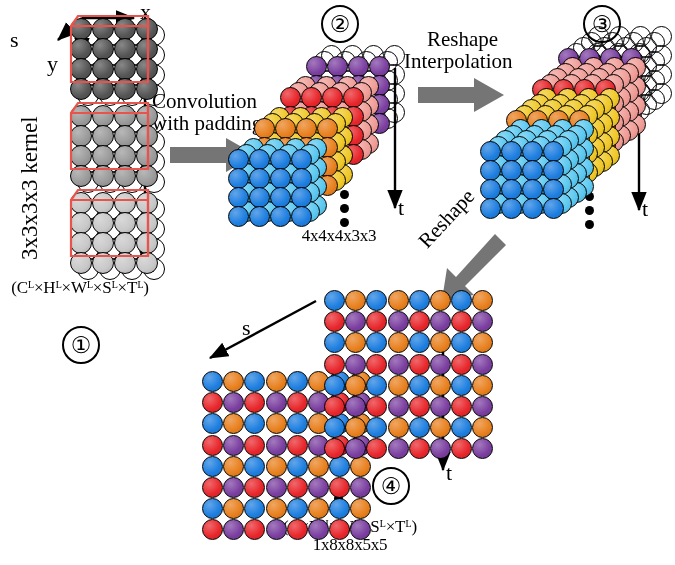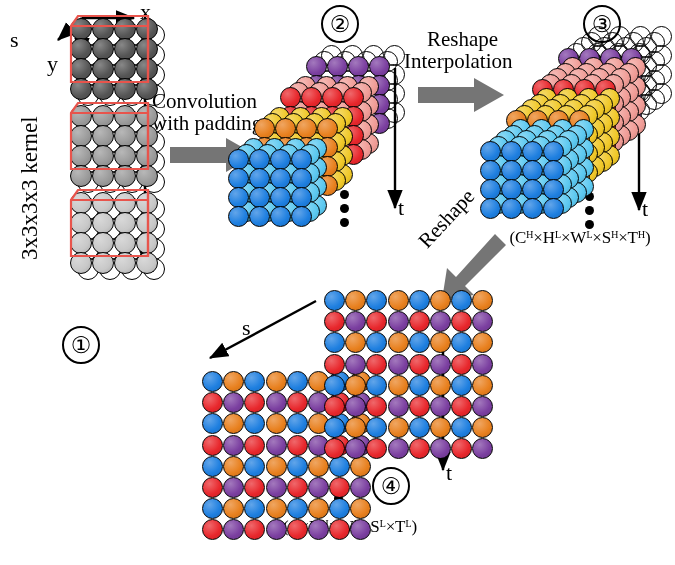--- a/index.html
+++ b/index.html
@@ -182,20 +182,21 @@
         <marker id="ah2" markerWidth="9" markerHeight="9" refX="7.5" refY="3.2" orient="auto">
           <path d="M0,0 L8,3.2 L0,6.4 z" fill="#000"></path>
         </marker>
       </defs>
   <line x1="5" y1="0" x2="5" y2="250" stroke="#000" stroke-width="2.4" marker-end="url(#ah2)"></line>
     </svg>
 </div>
 <div class="abs txt serif" style="left:148px;top:253px;font-size:22px;">t</div>
 
 <div class="abs dimlabel serif" style="left:0px;top:279px;width:160px;">
+  <div class="txt">(Cᴸ×Hᴸ×Wᴸ×Sᴸ×Tᴸ)</div>
 </div>
 <div class="abs circnum" style="left:62px;top:326px;">①</div>
 
 <div class="abs txt serif" style="left:152px;top:90px;font-size:21px;">Convolution</div>
 <div class="abs txt serif" style="left:152px;top:112px;font-size:21px;">with  padding</div>
 <div class="abs" style="left:170px;top:138px;">
   <svg width="86" height="34" viewBox="0 0 86 34">
     <path class="step-arrow" d="M0,9 L56,9 L56,0 L86,17 L56,34 L56,25 L0,25 Z"></path>
   </svg>
 </div>
@@ -407,20 +408,21 @@
         <marker id="ah3" markerWidth="9" markerHeight="9" refX="7.5" refY="3.2" orient="auto">
           <path d="M0,0 L8,3.2 L0,6.4 z" fill="#000"></path>
         </marker>
       </defs>
   <line x1="5" y1="0" x2="5" y2="140" stroke="#000" stroke-width="2.4" marker-end="url(#ah3)"></line>
     </svg>
 </div>
 <div class="abs txt serif" style="left:398px;top:196px;font-size:22px;">t</div>
 
 <div class="abs dimlabel serif" style="left:244px;top:227px;width:190px;">
+  <div class="txt l2">4x4x4x3x3</div>
 </div>
 
 <div class="abs txt serif" style="left:427px;top:28px;font-size:21px;">Reshape</div>
 <div class="abs txt serif" style="left:404px;top:50px;font-size:21px;">Interpolation</div>
 <div class="abs" style="left:418px;top:78px;">
   <svg width="86" height="34" viewBox="0 0 86 34">
     <path class="step-arrow" d="M0,9 L56,9 L56,0 L86,17 L56,34 L56,25 L0,25 Z"></path>
   </svg>
 </div>
 
@@ -759,21 +761,20 @@
         <marker id="ah4" markerWidth="9" markerHeight="9" refX="7.5" refY="3.2" orient="auto">
           <path d="M0,0 L8,3.2 L0,6.4 z" fill="#000"></path>
         </marker>
       </defs>
   <line x1="5" y1="0" x2="5" y2="140" stroke="#000" stroke-width="2.4" marker-end="url(#ah4)"></line>
     </svg>
 </div>
 <div class="abs txt serif" style="left:642px;top:197px;font-size:22px;">t</div>
 
 <div class="abs dimlabel serif" style="left:485px;top:229px;width:190px;">
-  <div class="txt">(Cᴴ×Hᴸ×Wᴸ×Sᴴ×Tᴴ)</div>
 </div>
 
 <div class="abs" style="left:414px;top:237px;">
   <div class="txt serif" style="font-size:21px;transform:rotate(-47deg);transform-origin:left top;">Reshape</div>
 </div>
 <div class="abs" style="left:432px;top:228px;">
   <svg width="80" height="80" viewBox="0 0 80 80">
     <path class="step-arrow" d="M63,6 L74,17 L33,58 L42,67 L10,72 L15,40 L24,49 Z"></path>
   </svg>
 </div>
@@ -937,13 +938,14 @@
 
 <div class="abs dots" style="left:334px;top:480px;">
     <i></i>
     <i></i>
     <i></i>
   </div>
 <div class="abs circnum" style="left:372px;top:467px;">④</div>
 
 <div class="abs dimlabel serif" style="left:245px;top:518px;width:210px;">
   <div class="txt">(C×Hᴴ×Wᴴ×Sᴸ×Tᴸ)</div>
+  <div class="txt l2">1x8x8x5x5</div>
 </div>
 
 </body></html>

